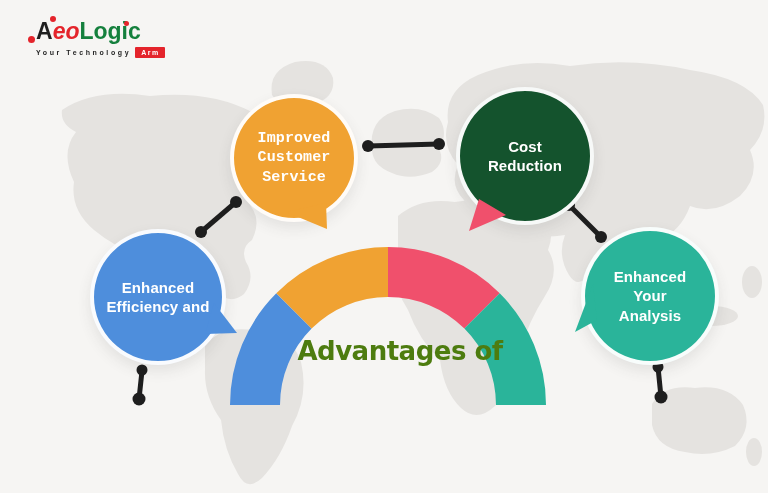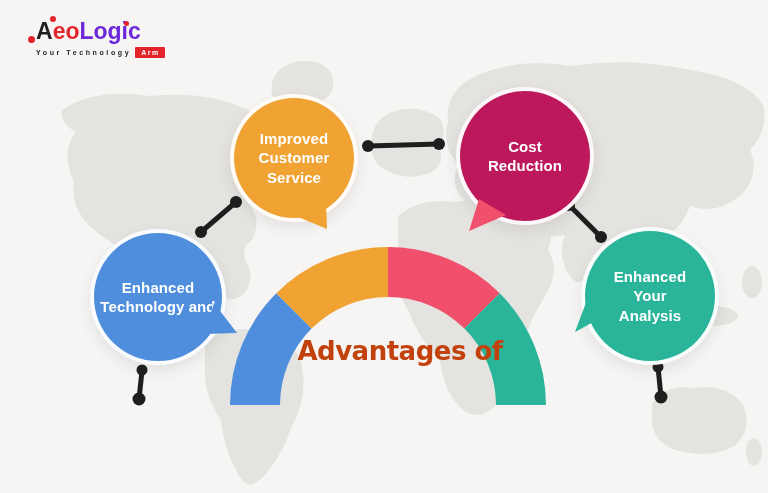--- a/index.html
+++ b/index.html
@@ -34,21 +34,21 @@
   
   .bubble{
     position:absolute;border-radius:50%;box-sizing:border-box;
     border:4px solid rgba(255,255,255,0.97);
     display:flex;align-items:center;justify-content:center;text-align:center;
     color:#fff;font-weight:bold;font-size:15px;line-height:1.3;letter-spacing:0.1px;
     box-shadow:0 6px 14px rgba(60,60,60,0.10);
   }
   .bubble .lines span{display:block;}
   .bubble.blue {left:90px; top:229px; width:136px;height:136px;}
-  .bubble.orange{left:230px;top:94px; width:128px;height:128px;}
+  .bubble.orange{left:230px;top:94px; width:128px;height:128px;font-family:Liberation Mono, monospace;}
   .bubble.pink {left:456px;top:87px; width:138px;height:138px;}
   .bubble.teal {left:581px;top:227px;width:138px;height:138px;}
 </style>
 </head>
 <body>
 
 <div class="stage">
 
   <svg class="decor" width="768" height="493" viewBox="0 0 768 493">
 
@@ -99,46 +99,46 @@
         <circle cx="661" cy="397" r="6.5" stroke="none" fill="#1e1e1e"></circle>
       </g>
     </g>
   </svg>
 
   <div class="logo">
     <div class="logo-word">
       <span class="logo-dot top-a" style="background-color: rgb(228, 36, 43);"></span>
       <span class="logo-dot base-a" style="background-color: rgb(228, 36, 43);"></span>
       <span class="logo-dot i-dot" style="background-color: rgb(228, 36, 43);"></span>
-      <span class="seg" style="color: rgb(31, 31, 31);">A</span><span class="seg" style="color: rgb(228, 36, 43);">eo</span><span class="seg" style="color: #6d28d9;">Logic</span>
+      <span class="seg" style="color: rgb(31, 31, 31);">A</span><span class="seg" style="color: rgb(228, 36, 43); font-style: italic;">eo</span><span class="seg" style="color: #15803d;">Logic</span>
     </div>
     <div class="logo-tagline">
       <span class="tg">Your Technology</span>
       <span class="badge" style="background-color: rgb(228, 36, 43);">Arm</span>
     </div>
   </div>
 
-  <div class="title" style="color: #c2410c;">
+  <div class="title" style="color: #4d7c0f;">
     <div>Advantages of</div>
   </div>
 
   <div class="bubble blue" style="background-color: rgb(78, 142, 220);">
     <div class="lines">
       <span>Enhanced</span>
-      <span>Technology and</span>
+      <span>Efficiency and</span>
     </div>
   </div>
   <div class="bubble orange" style="background-color: rgb(240, 162, 50);">
     <div class="lines">
       <span>Improved</span>
       <span>Customer</span>
       <span>Service</span>
     </div>
   </div>
-  <div class="bubble pink" style="background-color: #be185d;">
+  <div class="bubble pink" style="background-color: #14532d;">
     <div class="lines">
       <span>Cost</span>
       <span>Reduction</span>
     </div>
   </div>
   <div class="bubble teal" style="background-color: rgb(42, 180, 154);">
     <div class="lines">
       <span>Enhanced</span>
       <span>Your</span>
       <span>Analysis</span>

